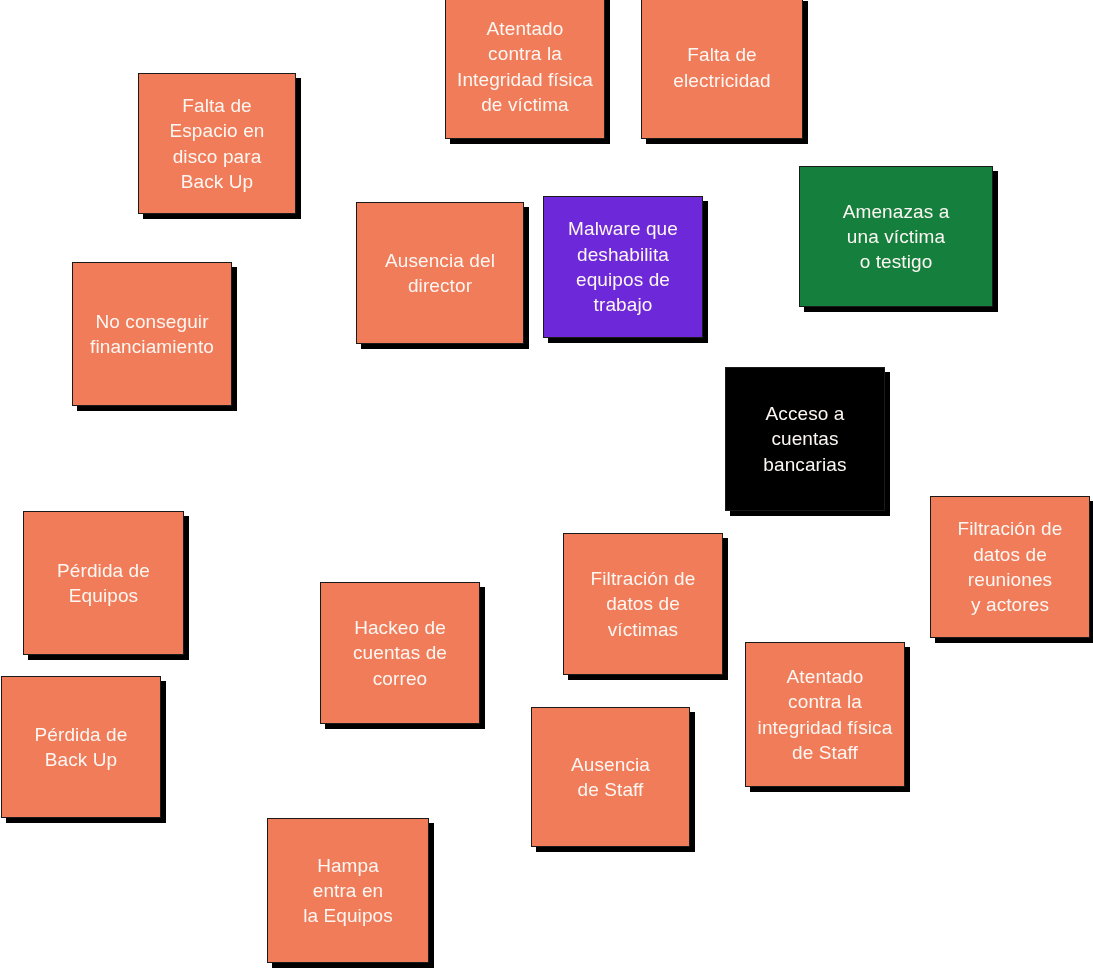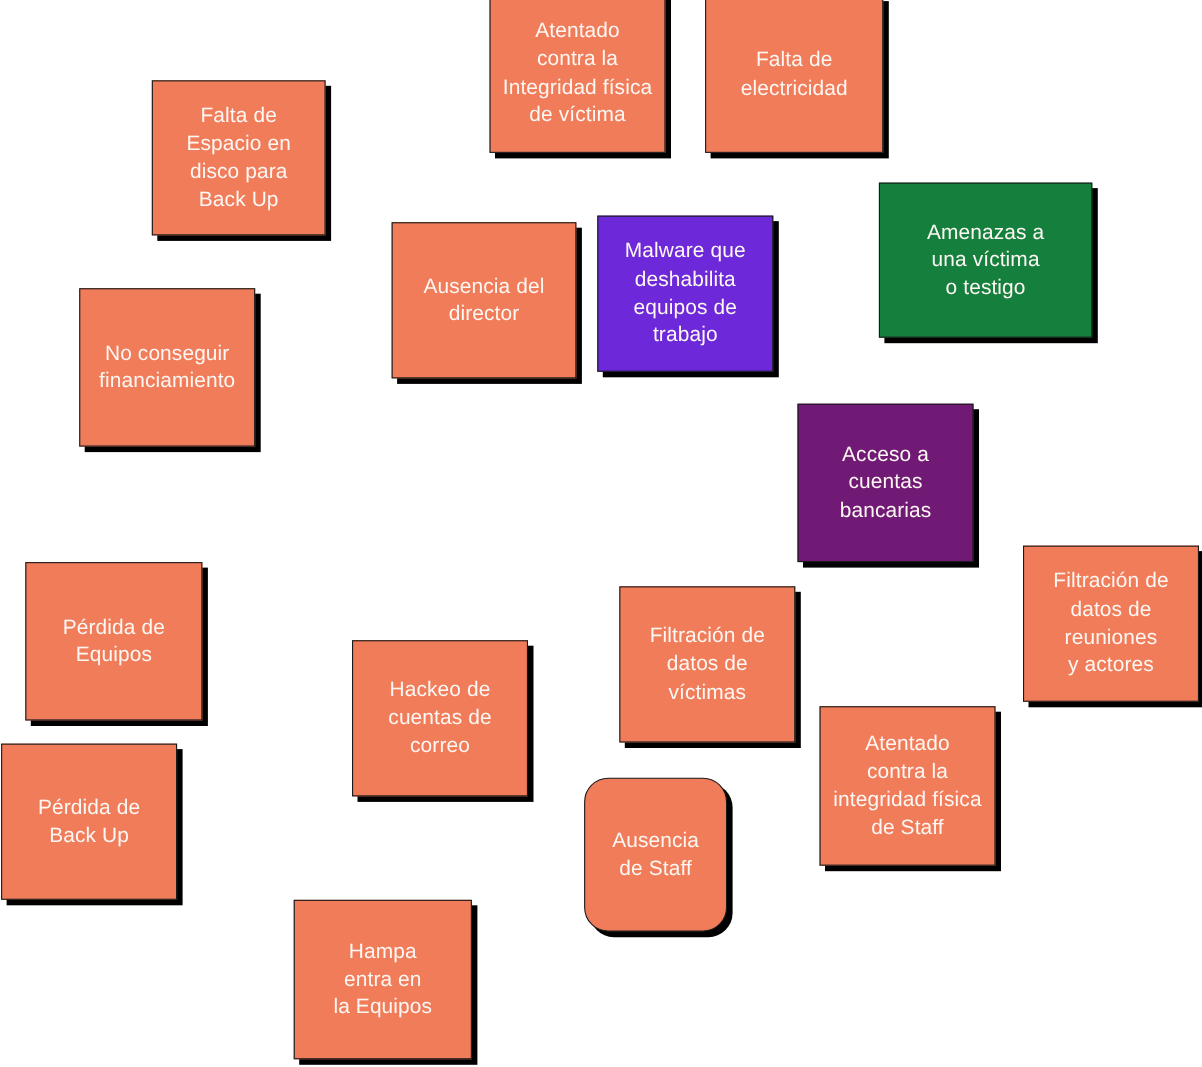--- a/index.html
+++ b/index.html
@@ -78,21 +78,21 @@
 trabajo</span>
     </div>
     <div class="card align-center-low" style="left: 356px; top: 202px; width: 168px; height: 142px; background: rgb(240, 124, 90); border-color: rgb(26, 26, 26); box-shadow: rgb(0, 0, 0) 5px 5px 0px 0px; color: rgb(253, 247, 243);">
       <span class="label">Ausencia del
 director</span>
     </div>
     <div class="card align-center-low" style="left: 72px; top: 262px; width: 160px; height: 144px; background: rgb(240, 124, 90); border-color: rgb(26, 26, 26); box-shadow: rgb(0, 0, 0) 5px 5px 0px 0px; color: rgb(253, 247, 243);">
       <span class="label">No conseguir
 financiamiento</span>
     </div>
-    <div class="card align-mid-high" style="left: 725px; top: 367px; width: 160px; height: 144px; background: #701a75; border-color: rgb(26, 26, 26); box-shadow: rgb(0, 0, 0) 5px 5px 0px 0px; color: rgb(253, 247, 243);">
+    <div class="card align-mid-high" style="left: 725px; top: 367px; width: 160px; height: 144px; background: #000000; border-color: rgb(26, 26, 26); box-shadow: rgb(0, 0, 0) 5px 5px 0px 0px; color: rgb(253, 247, 243);">
       <span class="label">Acceso a
 cuentas
 bancarias</span>
     </div>
     <div class="card align-mid-high" style="left: 930px; top: 496px; width: 160px; height: 142px; background: rgb(240, 124, 90); border-color: rgb(26, 26, 26); box-shadow: rgb(0, 0, 0) 5px 5px 0px 0px; color: rgb(253, 247, 243);">
       <span class="label">Filtración de
 datos de
 reuniones
 y actores</span>
     </div>
@@ -113,21 +113,21 @@
     <div class="card align-mid-high" style="left: 745px; top: 642px; width: 160px; height: 145px; background: rgb(240, 124, 90); border-color: rgb(26, 26, 26); box-shadow: rgb(0, 0, 0) 5px 5px 0px 0px; color: rgb(253, 247, 243);">
       <span class="label">Atentado
 contra la
 integridad física
 de Staff</span>
     </div>
     <div class="card align-center-low" style="left: 1px; top: 676px; width: 160px; height: 142px; background: rgb(240, 124, 90); border-color: rgb(26, 26, 26); box-shadow: rgb(0, 0, 0) 5px 5px 0px 0px; color: rgb(253, 247, 243);">
       <span class="label">Pérdida de
 Back Up</span>
     </div>
-    <div class="card align-center-low" style="left: 531px; top: 707px; width: 130px; height: 140px; background: rgb(240, 124, 90); border-color: rgb(26, 26, 26); box-shadow: rgb(0, 0, 0) 5px 5px 0px 0px; color: rgb(253, 247, 243); border-radius: 22px;">
+    <div class="card align-center-low" style="left: 531px; top: 707px; width: 159px; height: 140px; background: rgb(240, 124, 90); border-color: rgb(26, 26, 26); box-shadow: rgb(0, 0, 0) 5px 5px 0px 0px; color: rgb(253, 247, 243);">
       <span class="label">Ausencia
 de Staff</span>
     </div>
     <div class="card align-mid-high" style="left: 267px; top: 818px; width: 162px; height: 145px; background: rgb(240, 124, 90); border-color: rgb(26, 26, 26); box-shadow: rgb(0, 0, 0) 5px 5px 0px 0px; color: rgb(253, 247, 243);">
       <span class="label">Hampa
 entra en
 la Equipos</span>
     </div>
   </div>
 

